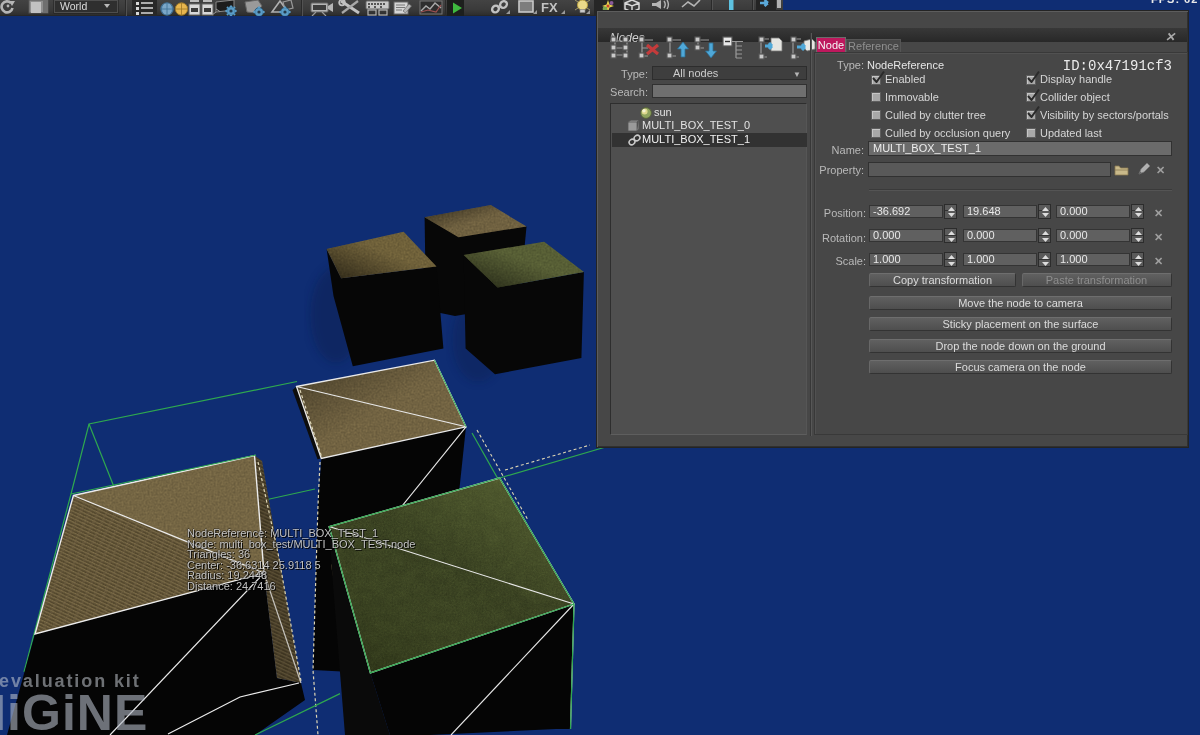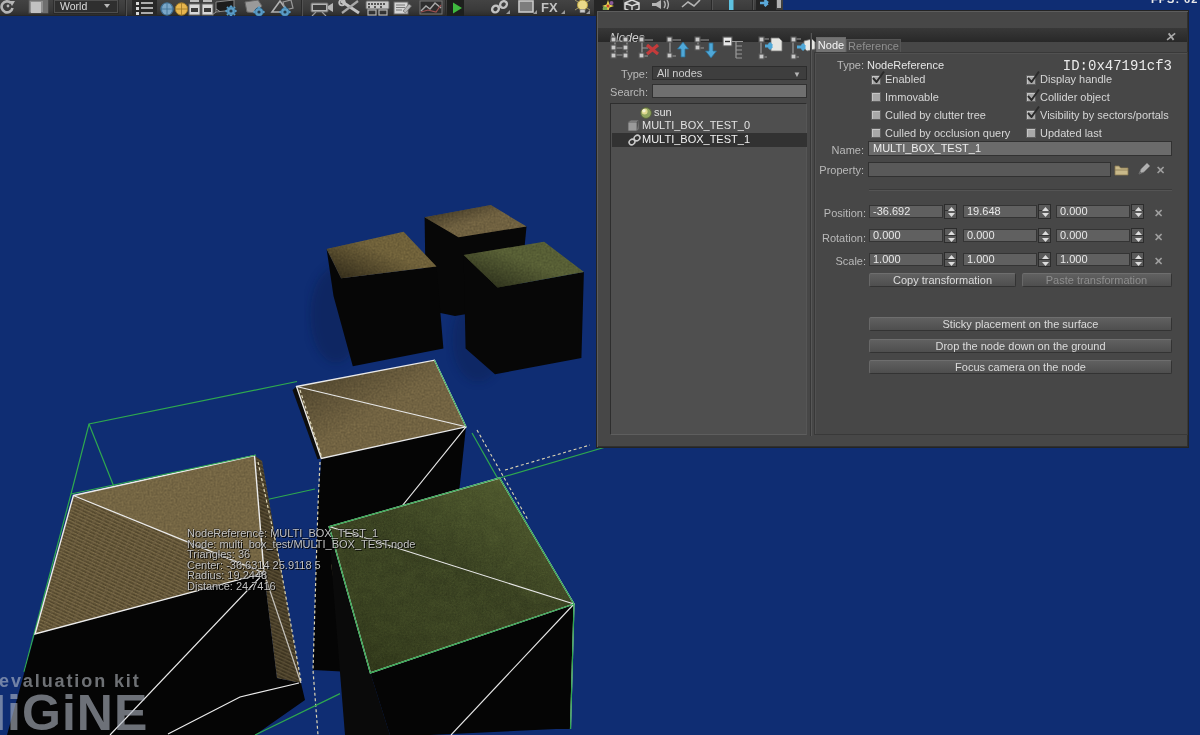--- a/index.html
+++ b/index.html
@@ -430,21 +430,21 @@
               <rect x="0" y="0" width="5" height="5"></rect>
               <rect x="0" y="17" width="5" height="5"></rect>
             </g>
           <path d="M13,4 L21,2 L24,5 V12 L16,14 L13,11 Z" fill="#e6e6e2" stroke="#777" stroke-width="0.8"></path>
           <path d="M6,10 H14 M14,10 L11,7 M14,10 L11,13" stroke="#4fa8d8" stroke-width="3"></path>
         </g>
       </g>
     </svg>
 
     <div class="lbl" style="left:0px;top:57px;width:51px;">Type:</div>
-    <div class="dfield" style="left:55px;top:55px;width:155px;height:14px;line-height:12px;padding-left:4px;">All nodes
+    <div class="dfield" style="left:55px;top:55px;width:155px;height:14px;line-height:12px;padding-left:20px;">All nodes
       <span style="position:absolute;right:5px;top:2px;color:#b5b5b5;font-size:8px;">▼</span></div>
     <div class="lbl" style="left:0px;top:75px;width:51px;">Search:</div>
     <div class="field" style="left:55px;top:73px;width:155px;height:14px;"></div>
 
     <div class="abs" style="left:13px;top:92px;width:197px;height:332px;background:#4f4f4f;border:1px solid #2e2e2e;border-bottom-color:#5e5e5e;border-right-color:#565656;">
       <div class="abs" style="left:12px;top:2px;width:100%;height:14px;color:#e2e2e2;font-size:11px;">
         <svg class="abs" style="left:17px;top:1px" width="12" height="12">
             <circle cx="6" cy="6" r="5.4" fill="#8fa45e"></circle>
             <circle cx="4.6" cy="4.4" r="3" fill="#ded98e"></circle>
             <circle cx="4" cy="3.8" r="1.7" fill="#f4f2d2"></circle>
@@ -465,21 +465,21 @@
               <ellipse cx="4" cy="8" rx="3" ry="2.6" transform="rotate(-40 4 8)"></ellipse>
               <ellipse cx="9" cy="4" rx="3" ry="2.6" transform="rotate(-40 9 4)"></ellipse>
             </g>
           </svg>
         <span class="abs" style="left:30px;top:0px;">MULTI_BOX_TEST_1</span>
       </div>
     </div>
 
     <div class="abs" style="left:213px;top:22px;width:2px;height:403px;background:#383838;border-right:1px solid #575757;"></div>
 
-    <div class="abs" style="left:219px;top:26px;width:30px;height:15px;background:#737373;border:1px solid #6b6b6b;border-bottom:none;color:#f4f4f4;font-size:11px;text-align:center;line-height:14px;">Node</div>
+    <div class="abs" style="left:219px;top:26px;width:30px;height:15px;background:#be185d;border:1px solid #6b6b6b;border-bottom:none;color:#f4f4f4;font-size:11px;text-align:center;line-height:14px;">Node</div>
     <div class="abs" style="left:249px;top:28px;width:55px;height:13px;background:#484848;border:1px solid #555;border-bottom:none;color:#8f8f8f;font-size:11px;text-align:center;line-height:13px;">Reference</div>
 
     <div class="abs" style="left:217px;top:41px;width:374px;height:383px;border:1px solid #393939;box-shadow:inset 1px 1px 0 #515151;"></div>
 
     <div class="lbl" style="left:167px;top:48px;width:100px;">Type:</div>
     <div class="abs" style="left:270px;top:48px;color:#e6e6e6;font-size:11px;">NodeReference</div>
     <div class="abs" style="right:16px;top:47px;width:120px;text-align:right;color:#eaeaea;font-size:14px;font-family:'Liberation Mono',monospace;">ID:0x47191cf3</div>
 
     <div class="cb" style="left:274px;top:63.5px;"></div>
     <svg class="chk" style="left:274px;top:59px;">
@@ -651,17 +651,18 @@
           </svg>
         </div>
       </div>
 
     <div class="xbtn" style="left:557px;top:196px;">✕</div>
     <div class="xbtn" style="left:557px;top:220px;">✕</div>
     <div class="xbtn" style="left:557px;top:244px;">✕</div>
 
     <div class="btn" style="left:272px;top:262px;width:147px;height:14px;line-height:13px;">Copy transformation</div>
     <div class="btn" style="left:424.5px;top:262px;width:150px;height:14px;line-height:13px;color:#8e8e8e;">Paste transformation</div>
+    <div class="btn" style="left:272px;top:284.5px;width:303px;height:14px;line-height:13px;">Move the node to camera</div>
     <div class="btn" style="left:272px;top:306px;width:303px;height:14px;line-height:13px;">Sticky placement on the surface</div>
     <div class="btn" style="left:272px;top:349px;width:303px;height:14px;line-height:13px;">Focus camera on the node</div>
     <div class="btn" style="left:272px;top:327.5px;width:303px;height:14px;line-height:13px;">Drop the node down on the ground</div>
   </div>
 </div>
 
 </body></html>

